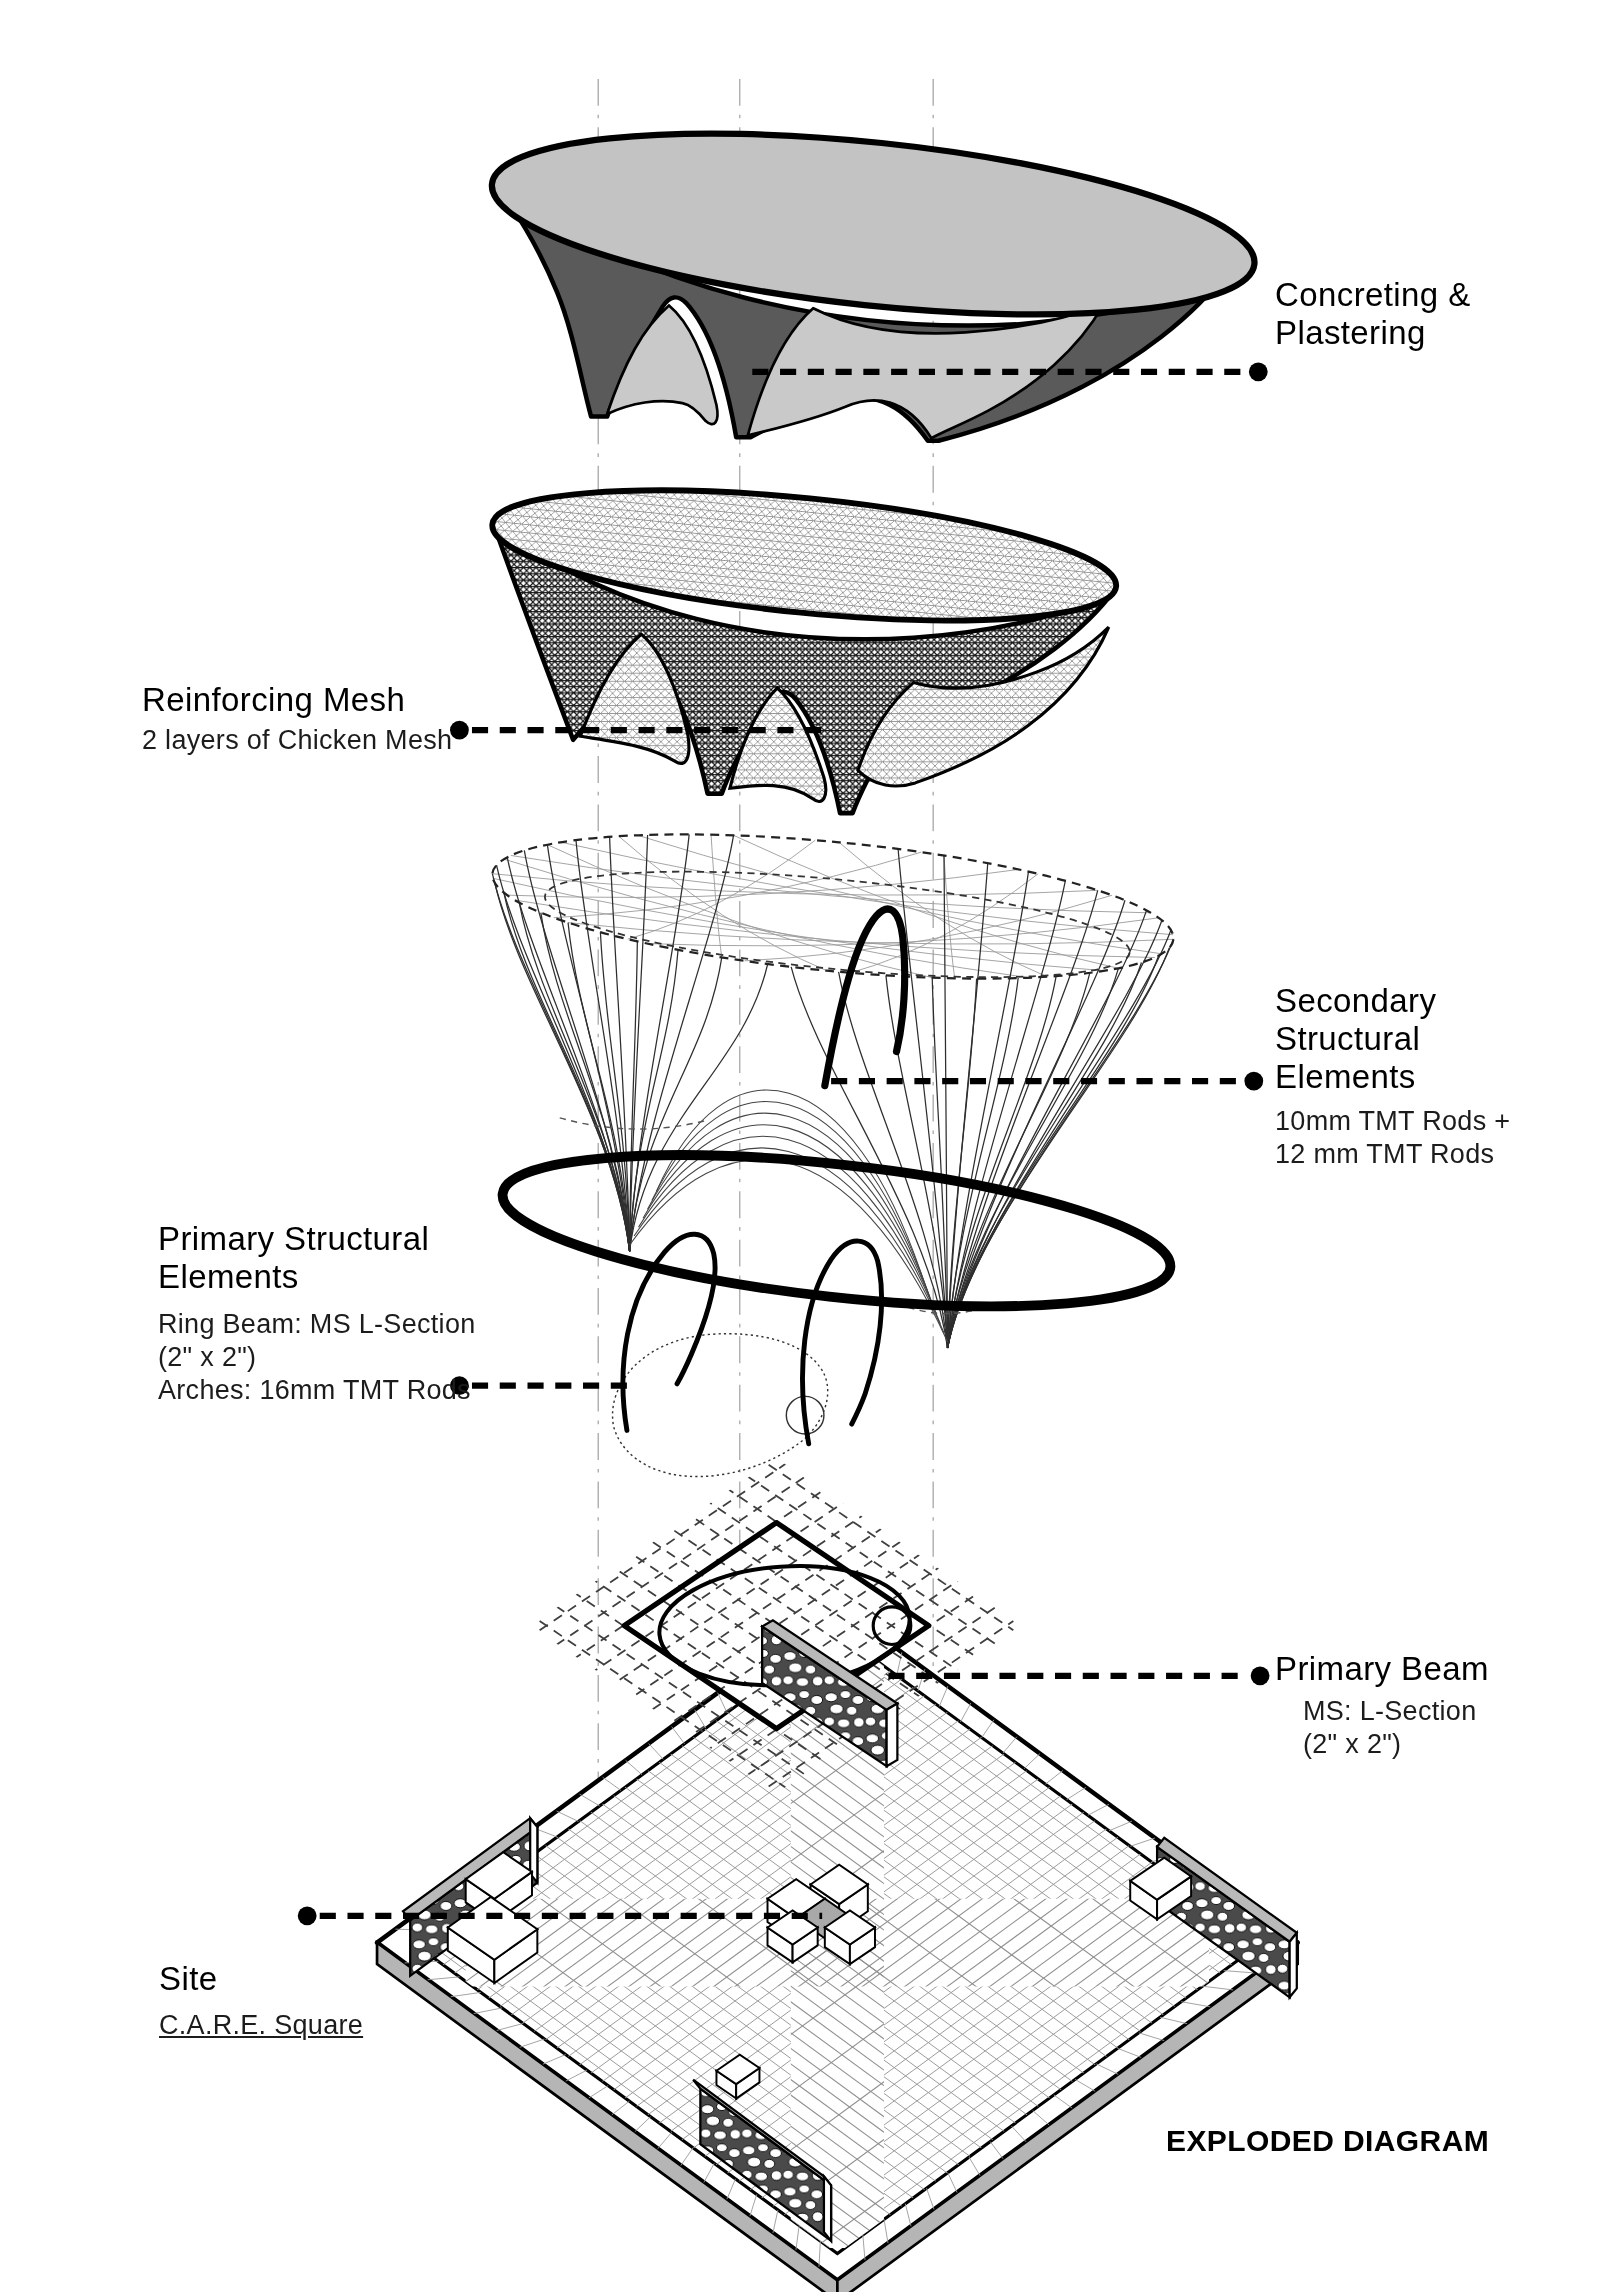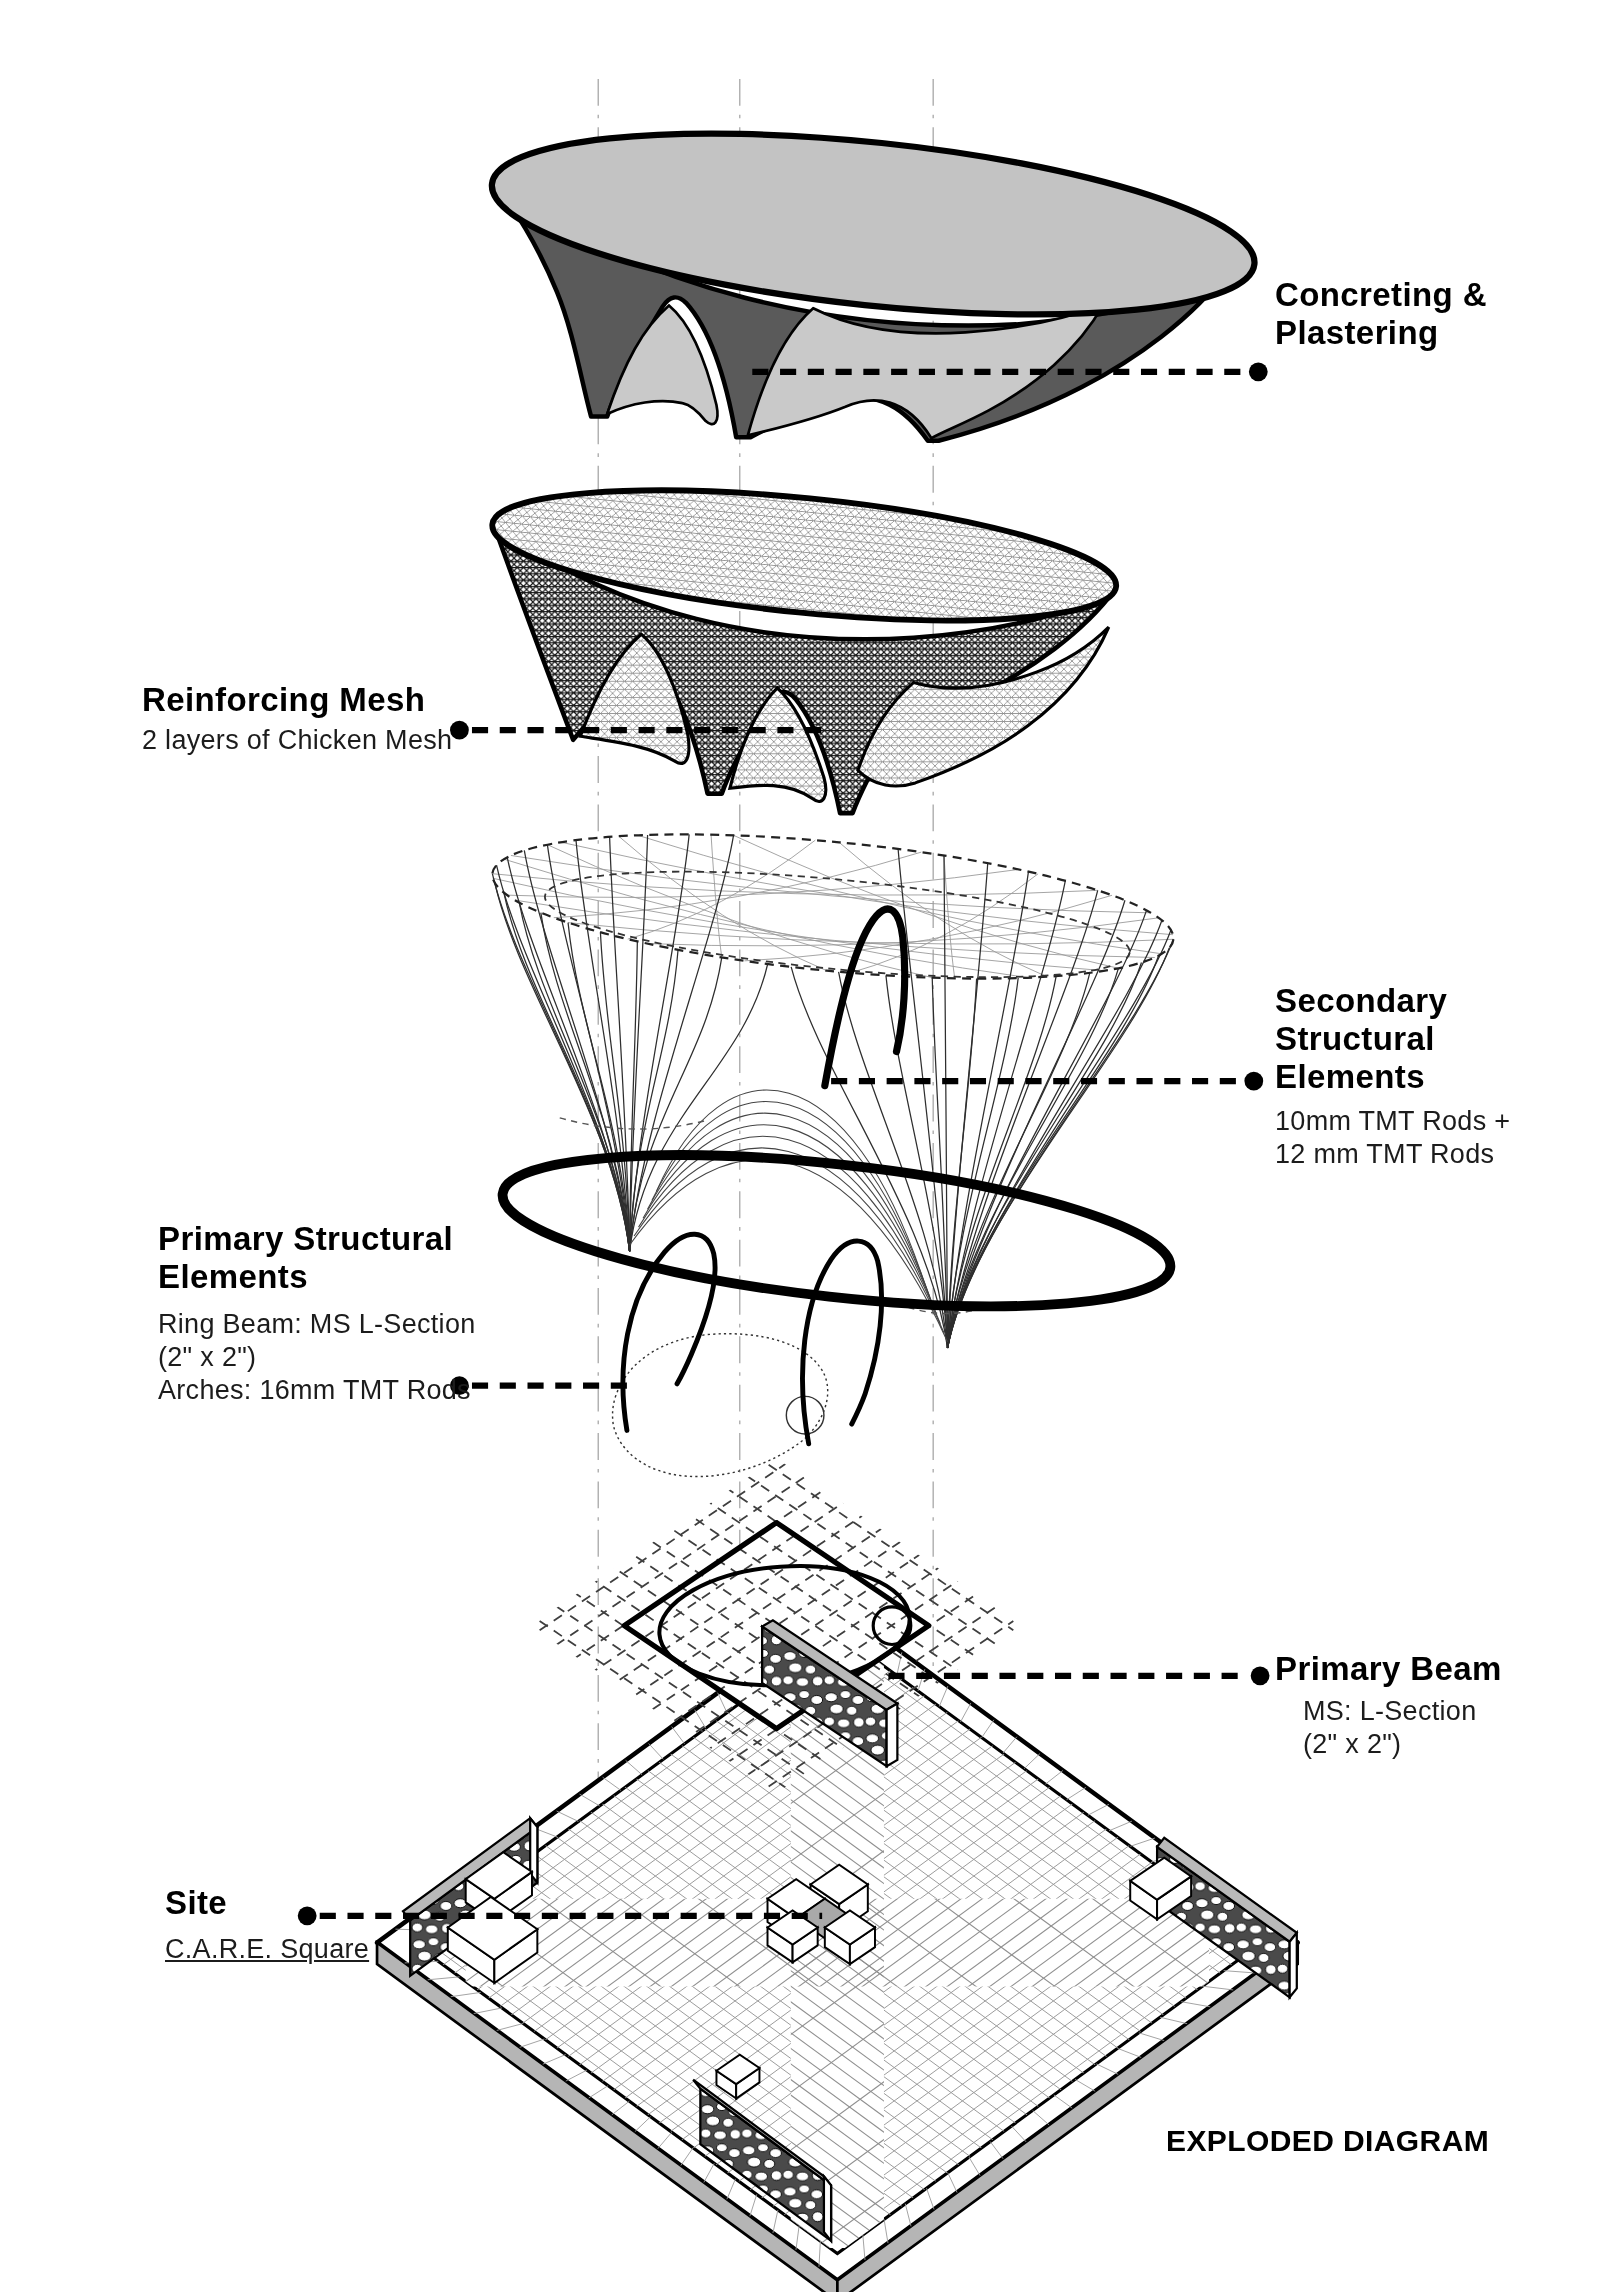--- a/index.html
+++ b/index.html
@@ -1,27 +1,27 @@
 <!DOCTYPE html>
 <html style="font-size:14.3px"><head>
 <meta charset="utf-8">
 <style>
   html,body{margin:0;padding:0;background:#fff;}
   .stage{position:relative;width:1621px;height:2293px;background:#fff;overflow:hidden;
          font-family:"Liberation Sans",sans-serif;}
   svg.diagram{position:absolute;left:0;top:0;}
   .callout{position:absolute;color:#000;}
-  .callout h3{margin:0;font-size:33px;font-weight:bold;line-height:1.15;letter-spacing:0.4px;white-space:pre-line;}
+  .callout h3{margin:0;font-size:33px;font-weight:normal;line-height:1.15;letter-spacing:0.4px;white-space:pre-line;}
   .callout p{margin:0;font-size:27px;line-height:1.22;color:#1c1c1c;white-space:pre-line;letter-spacing:0.3px;}
   #co-concreting{left:1275px;top:276px;} #co-concreting p{margin-top:27px;}
   #co-mesh{left:142px;top:681px;}        #co-mesh p{margin-top:5.4px;}
   #co-secondary{left:1275px;top:982px;} #co-secondary p{margin-top:9px;}
   #co-primary{left:158px;top:1220px;}    #co-primary p{margin-top:12.5px;}
   #co-plinth{left:1275px;top:1650px;}    #co-plinth p{margin-top:7.2px;margin-left:28px;}
-  #co-site{left:159px;top:1884px;margin-left:6px;}       #co-site p{margin-top:10.7px;text-decoration:underline;}
+  #co-site{left:159px;top:1960px;}       #co-site p{margin-top:10.7px;text-decoration:underline;}
   .page-title{position:absolute;left:1166px;top:2124px;font-size:30px;font-weight:bold;letter-spacing:0.4px;}
 </style>
 </head>
 <body>
 
 <div class="stage">
 
   <svg id="art" class="diagram" width="1621" height="2293" viewBox="0 0 1810 2560">
     <defs>
       <pattern id="meshL" width="9" height="9" patternUnits="userSpaceOnUse">

